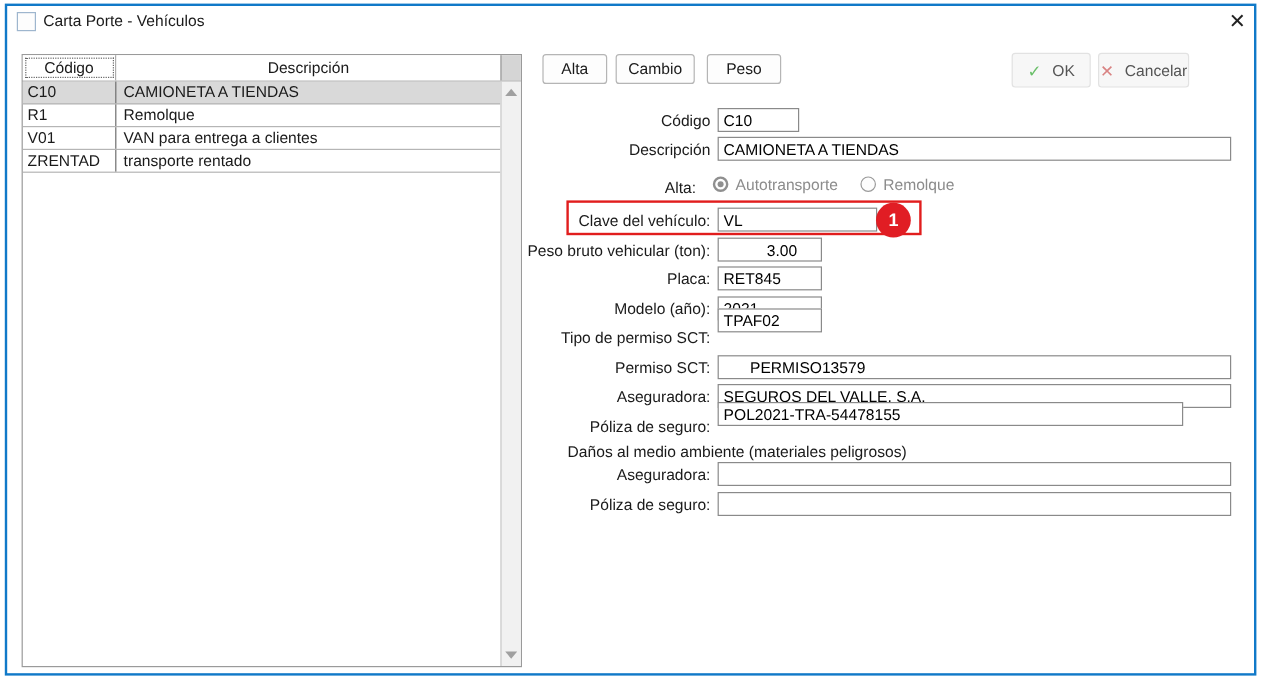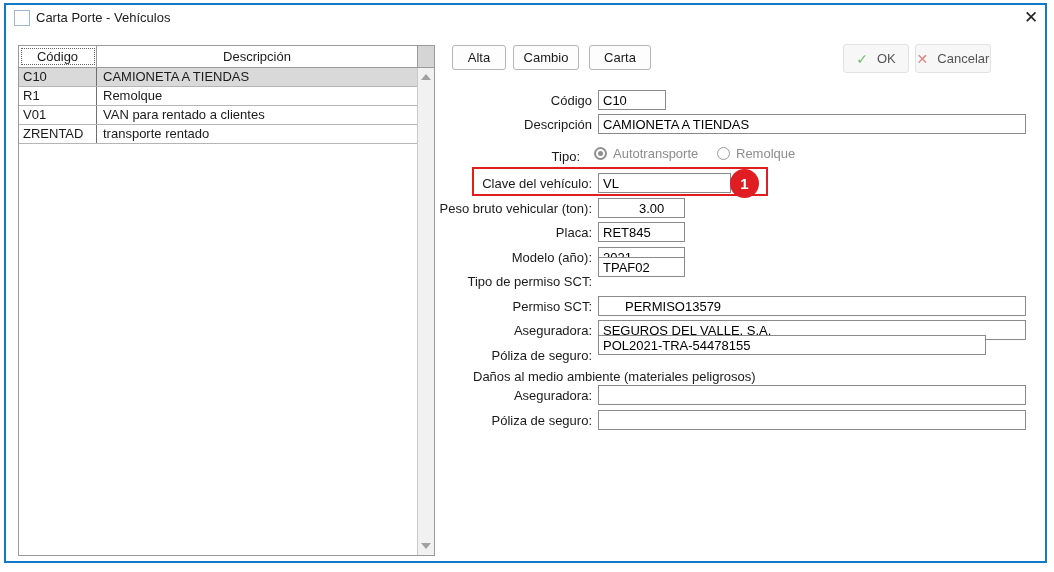--- a/index.html
+++ b/index.html
@@ -91,50 +91,50 @@
         <div class="trow selected">
           <div class="td-code">C10</div>
           <div class="td-desc">CAMIONETA A TIENDAS</div>
         </div>
         <div class="trow">
           <div class="td-code">R1</div>
           <div class="td-desc">Remolque</div>
         </div>
         <div class="trow">
           <div class="td-code">V01</div>
-          <div class="td-desc">VAN para rentado a clientes</div>
+          <div class="td-desc">VAN para entrega a clientes</div>
         </div>
         <div class="trow">
           <div class="td-code">ZRENTAD</div>
           <div class="td-desc">transporte rentado</div>
         </div>
       </div>
       <div class="vscroll">
         <div class="arr arr-up"></div>
         <div class="arr arr-down"></div>
       </div>
     </div>
   </div>
 
   <div class="btn btn-alta">Alta</div>
   <div class="btn btn-cambio">Cambio</div>
-  <div class="btn btn-baja">Carta</div>
+  <div class="btn btn-baja">Peso</div>
 
   <div class="abtn abtn-ok">
     <span class="ok-check">✓</span>
     <span>OK</span>
   </div>
   <div class="abtn abtn-cancel">
     <span class="cancel-x">✕</span>
     <span>Cancelar</span>
   </div>
 
   <div class="flabel" style="top:91px">Código</div>
   <div class="flabel" style="top:115px">Descripción</div>
-  <div class="flabel" style="top:147px;width:152px">Tipo:</div>
+  <div class="flabel" style="top:147px;width:152px">Alta:</div>
   <div class="flabel" style="top:174px">Clave del vehículo:</div>
   <div class="flabel" style="top:199px">Peso bruto vehicular (ton):</div>
   <div class="flabel" style="top:223px">Placa:</div>
   <div class="flabel" style="top:248px">Modelo (año):</div>
   <div class="flabel" style="top:272px">Tipo de permiso SCT:</div>
   <div class="flabel" style="top:297px">Permiso SCT:</div>
   <div class="flabel" style="top:321px">Aseguradora:</div>
   <div class="flabel" style="top:346px">Póliza de seguro:</div>
   <div class="section-label">Daños al medio ambiente (materiales peligrosos)</div>
   <div class="flabel" style="top:386px">Aseguradora:</div>

